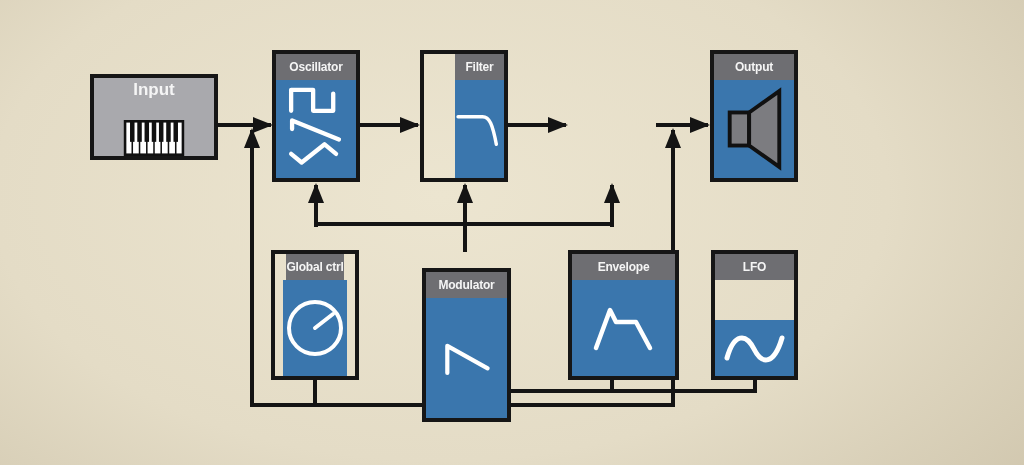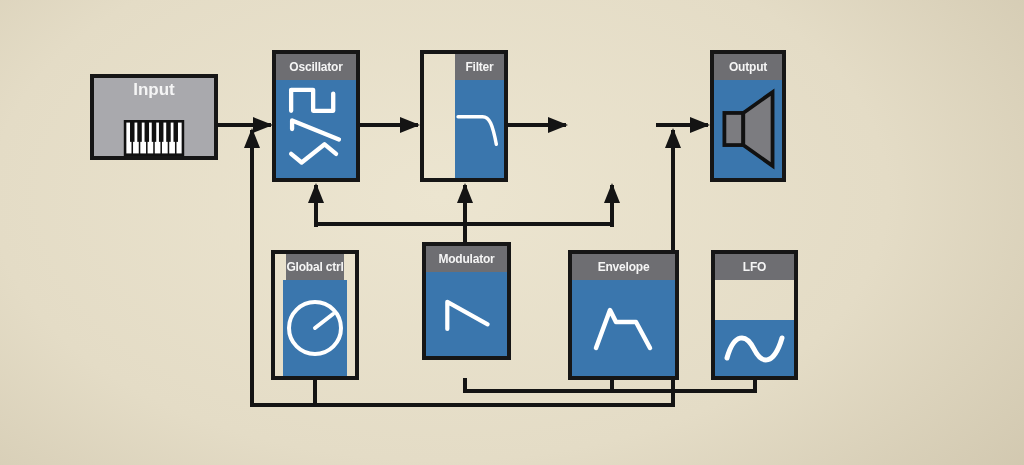--- a/index.html
+++ b/index.html
@@ -103,41 +103,41 @@
   <div class="module" style="left:420px;top:50px;width:88px;height:132px;padding-left:31px;">
     <div class="hdr">Filter</div>
     <div class="body">
       <svg width="64" height="70" viewBox="0 0 64 64">
         <path class="white-stroke" stroke-width="4.5" d="M4,16 H36 C45,16 49,26 54,52"></path>
       </svg>
     </div>
   </div>
 
 
-  <div class="module" style="left:710px;top:50px;width:76px;height:132px;">
+  <div class="module" style="left:710px;top:50px;width:88px;height:132px;">
     <div class="hdr">Output</div>
     <div class="body">
       <svg width="70" height="92" viewBox="0 0 72 94">
         <rect class="gray-shape" x="11" y="30" width="20" height="34"></rect>
         <polygon class="gray-shape" points="31,30 62,8 62,86 31,64"></polygon>
       </svg>
     </div>
   </div>
 
   <div class="module" style="left:271px;top:250px;width:88px;height:130px;align-items:center;">
     <div class="hdr">Global ctrl</div>
     <div class="body">
       <svg width="64" height="64" viewBox="0 0 64 64">
         <circle class="white-stroke" stroke-width="4" cx="32" cy="32" r="26"></circle>
         <line class="white-stroke" stroke-width="4" x1="32" y1="32" x2="50" y2="18"></line>
       </svg>
     </div>
   </div>
 
-  <div class="module" style="left:422px;top:242px;width:89px;height:118px;">
+  <div class="module" style="left:422px;top:268px;width:89px;height:154px;">
     <div class="hdr">Modulator</div>
     <div class="body">
       <svg width="60" height="44" viewBox="0 0 64 40">
         <polyline class="white-stroke" stroke-width="4.5" points="11,36 11,7 54,31"></polyline>
       </svg>
     </div>
   </div>
 
   <div class="module" style="left:568px;top:250px;width:111px;height:130px;">
     <div class="hdr">Envelope</div>

